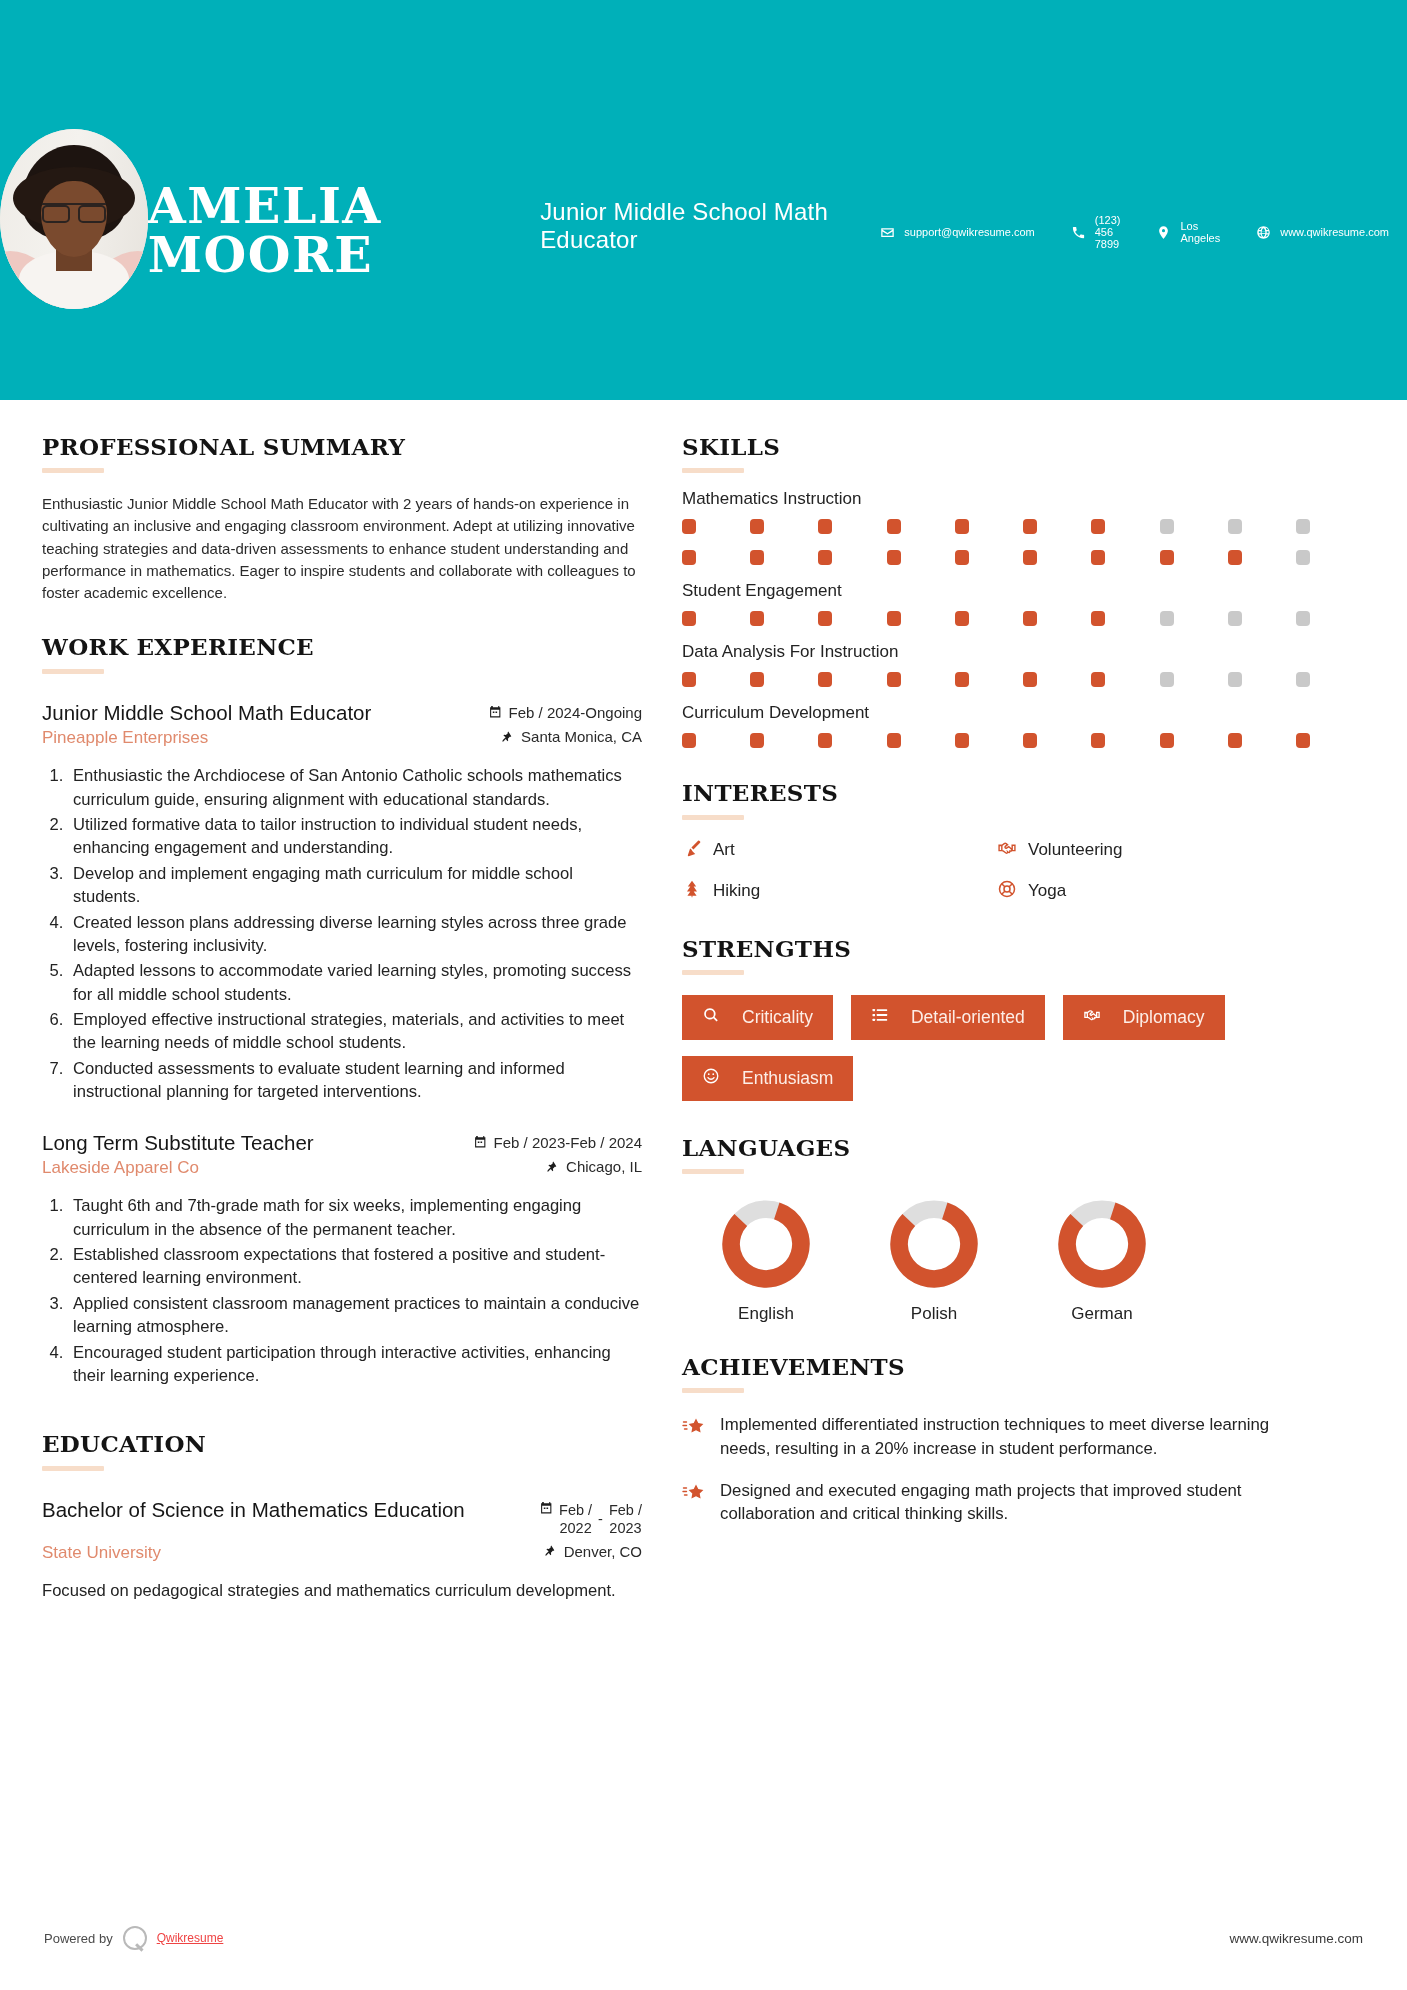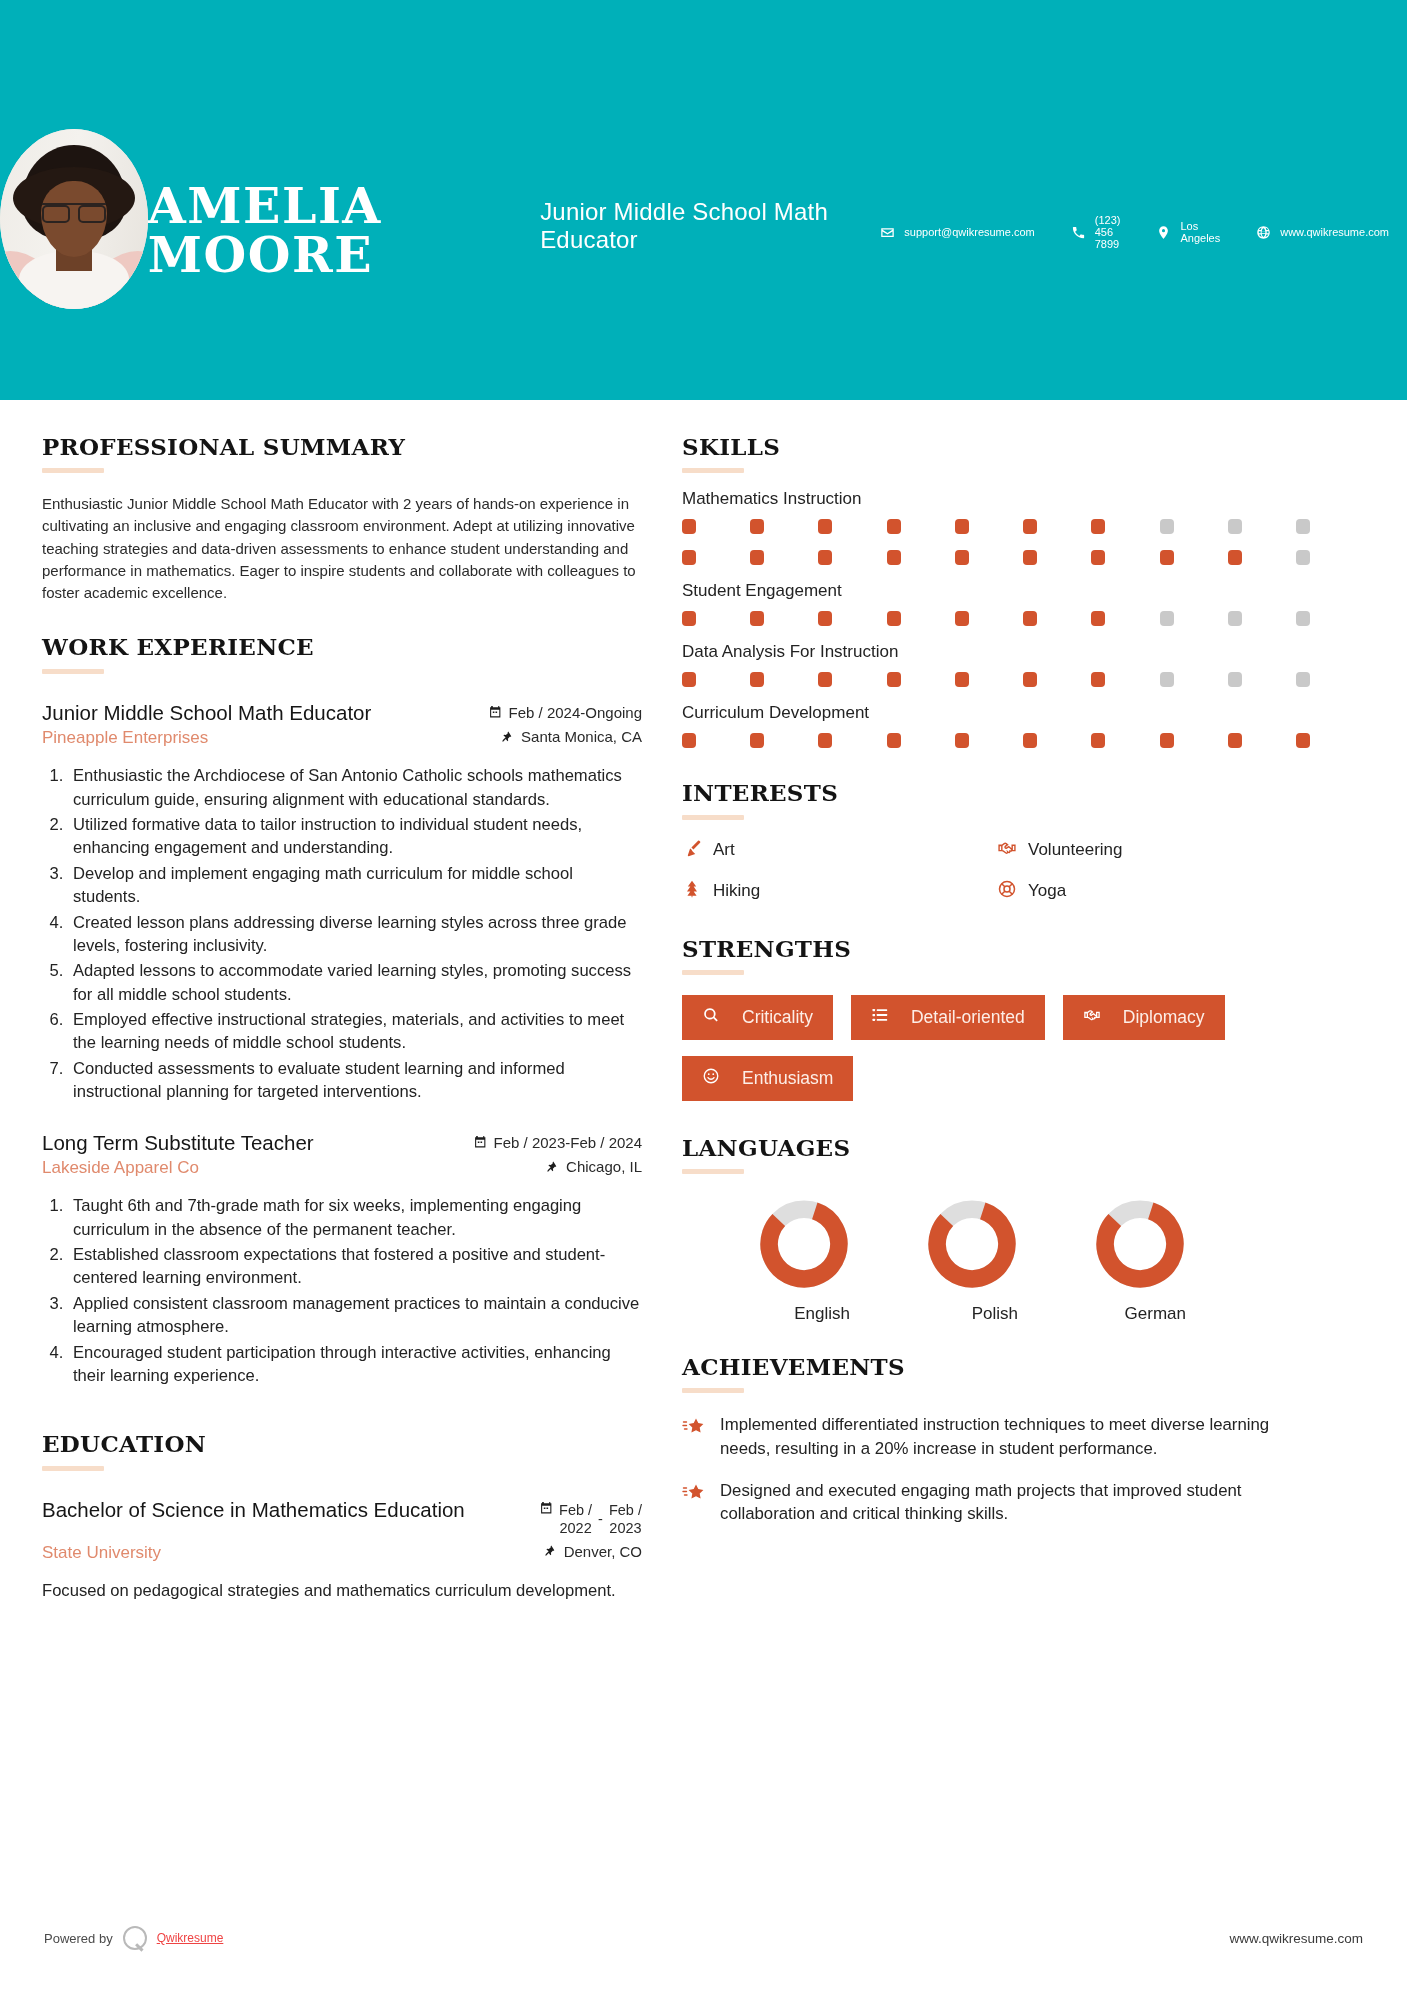--- a/index.html
+++ b/index.html
@@ -153,21 +153,21 @@
   .strengths { margin-top:20px; display:flex; flex-wrap:wrap; gap:16px 18px; }
   .chip {
     background:#d2532d; color:#fdeee7;
     padding:11px 20px; font-size:17.5px;
     display:flex; align-items:center; gap:22px;
   }
   .chip svg { width:18px; height:18px; fill:#ffffff; }
 
   
   .langs { margin-top:24px; display:flex; gap:0; }
-  .lang { width:168px; display:flex; flex-direction:column; align-items:flex-end; }
+  .lang { width:168px; display:flex; flex-direction:column; align-items:center; }
   .lang svg { width:92px; height:92px; }
   .lang-name { margin-top:14px; font-size:17px; color:#232323; }
 
   
   .achv { margin-top:20px; display:flex; gap:14px; align-items:flex-start; }
   .achv + .achv { margin-top:18px; }
   .achv svg { width:24px; height:24px; flex:none; margin-top:3px; }
   .achv-text { font-size:16.8px; line-height:1.4; color:#232323; }
 
   

